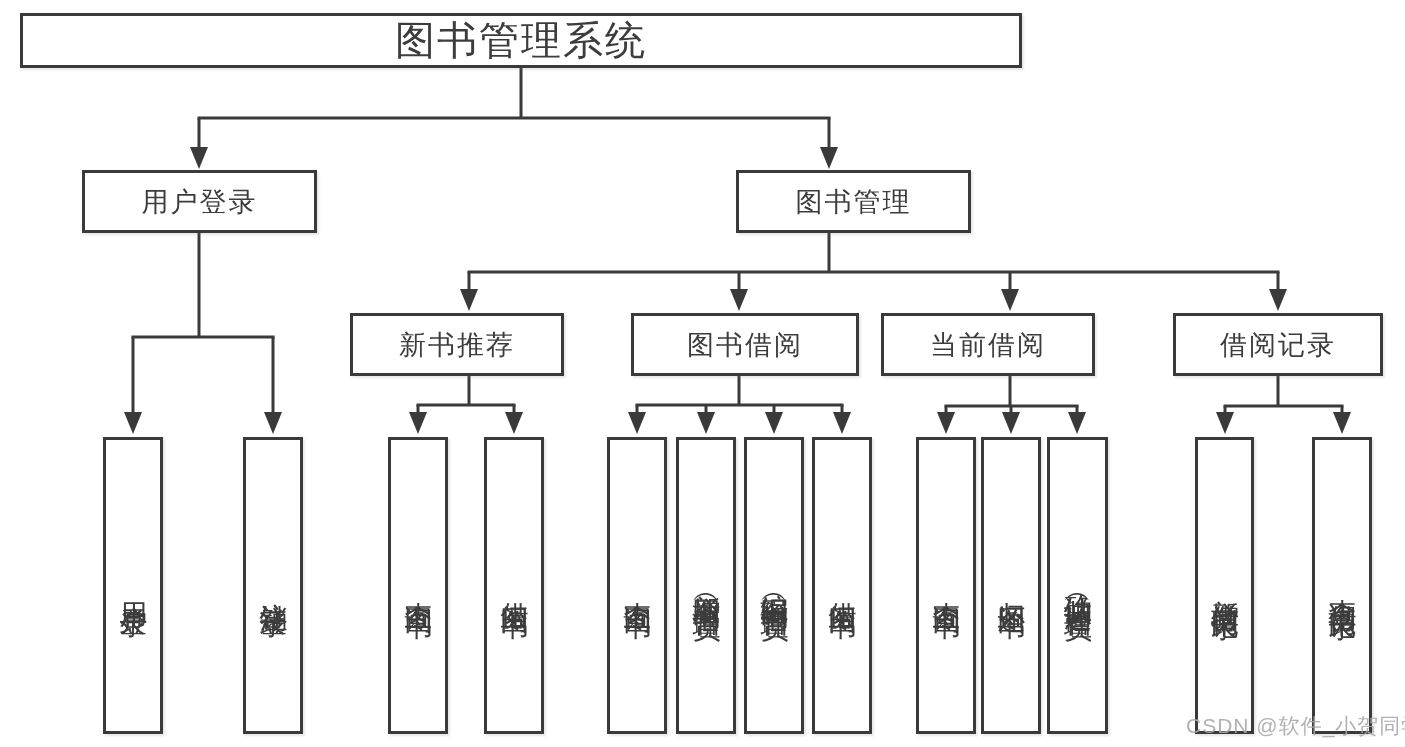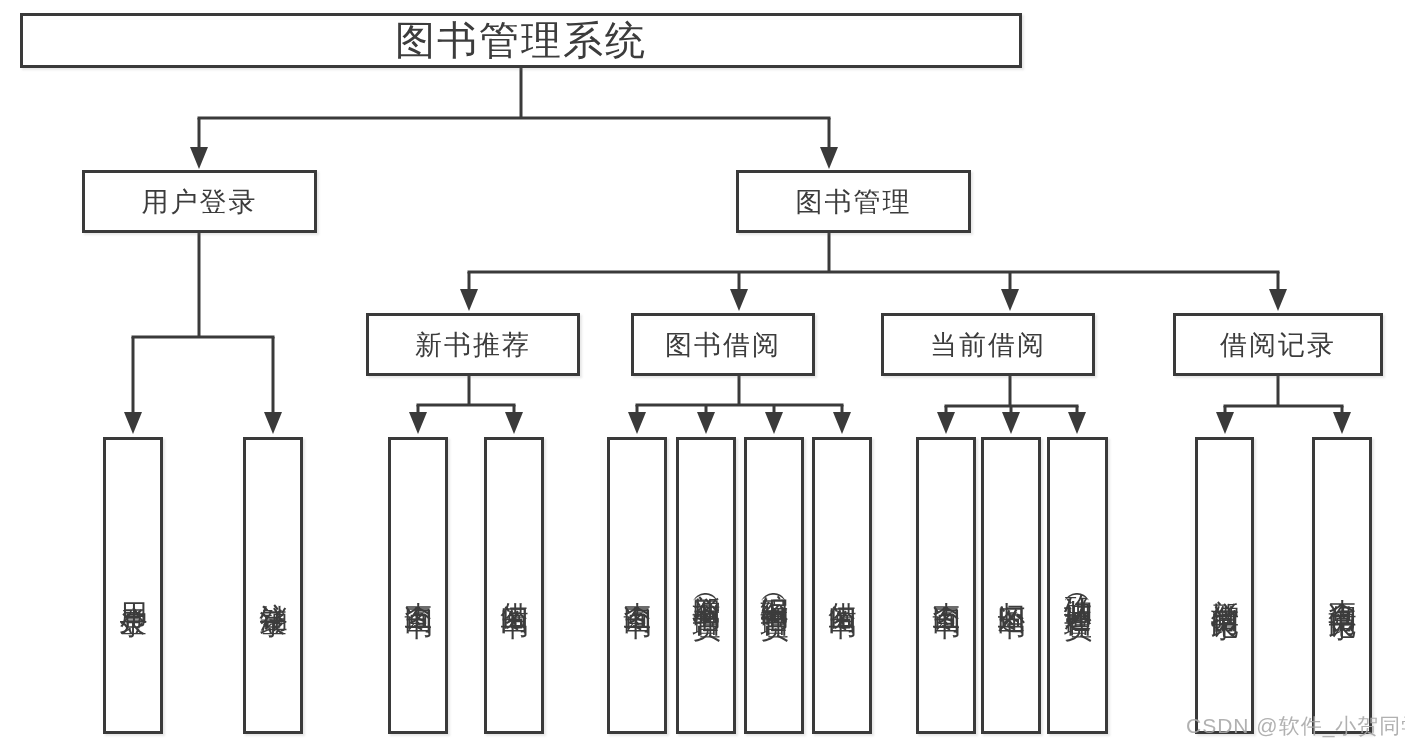--- a/index.html
+++ b/index.html
@@ -140,24 +140,24 @@
     <span>图书管理系统</span>
   </div>
 
   <div class="box h" style="left:82px; top:170px; width:235px; height:63px;">
     <span>用户登录</span>
   </div>
   <div class="box h" style="left:736px; top:170px; width:235px; height:63px;">
     <span>图书管理</span>
   </div>
 
-  <div class="box h" style="left:366px; top:313px; width:214px; height:63px;">
+  <div class="box h" style="left:350px; top:313px; width:214px; height:63px;">
     <span>新书推荐</span>
   </div>
-  <div class="box h" style="left:631px; top:313px; width:184px; height:63px;">
+  <div class="box h" style="left:631px; top:313px; width:228px; height:63px;">
     <span>图书借阅</span>
   </div>
   <div class="box h" style="left:881px; top:313px; width:214px; height:63px;">
     <span>当前借阅</span>
   </div>
   <div class="box h" style="left:1173px; top:313px; width:210px; height:63px;justify-content:center;">
     <span>借阅记录</span>
   </div>
 
   <div class="box v" style="left:103px; top:437px; width:60px; height:297px;">

